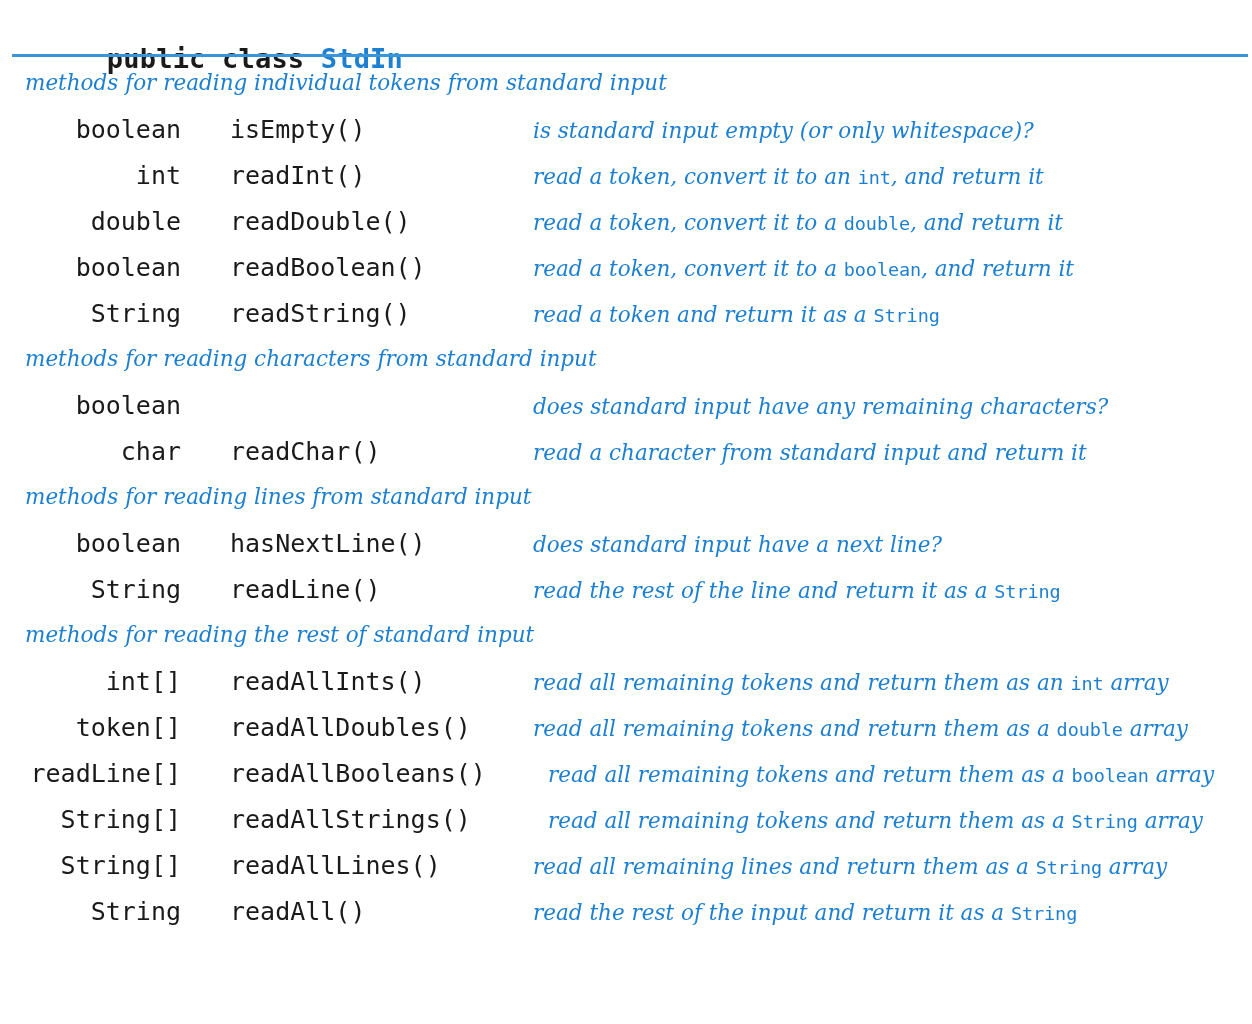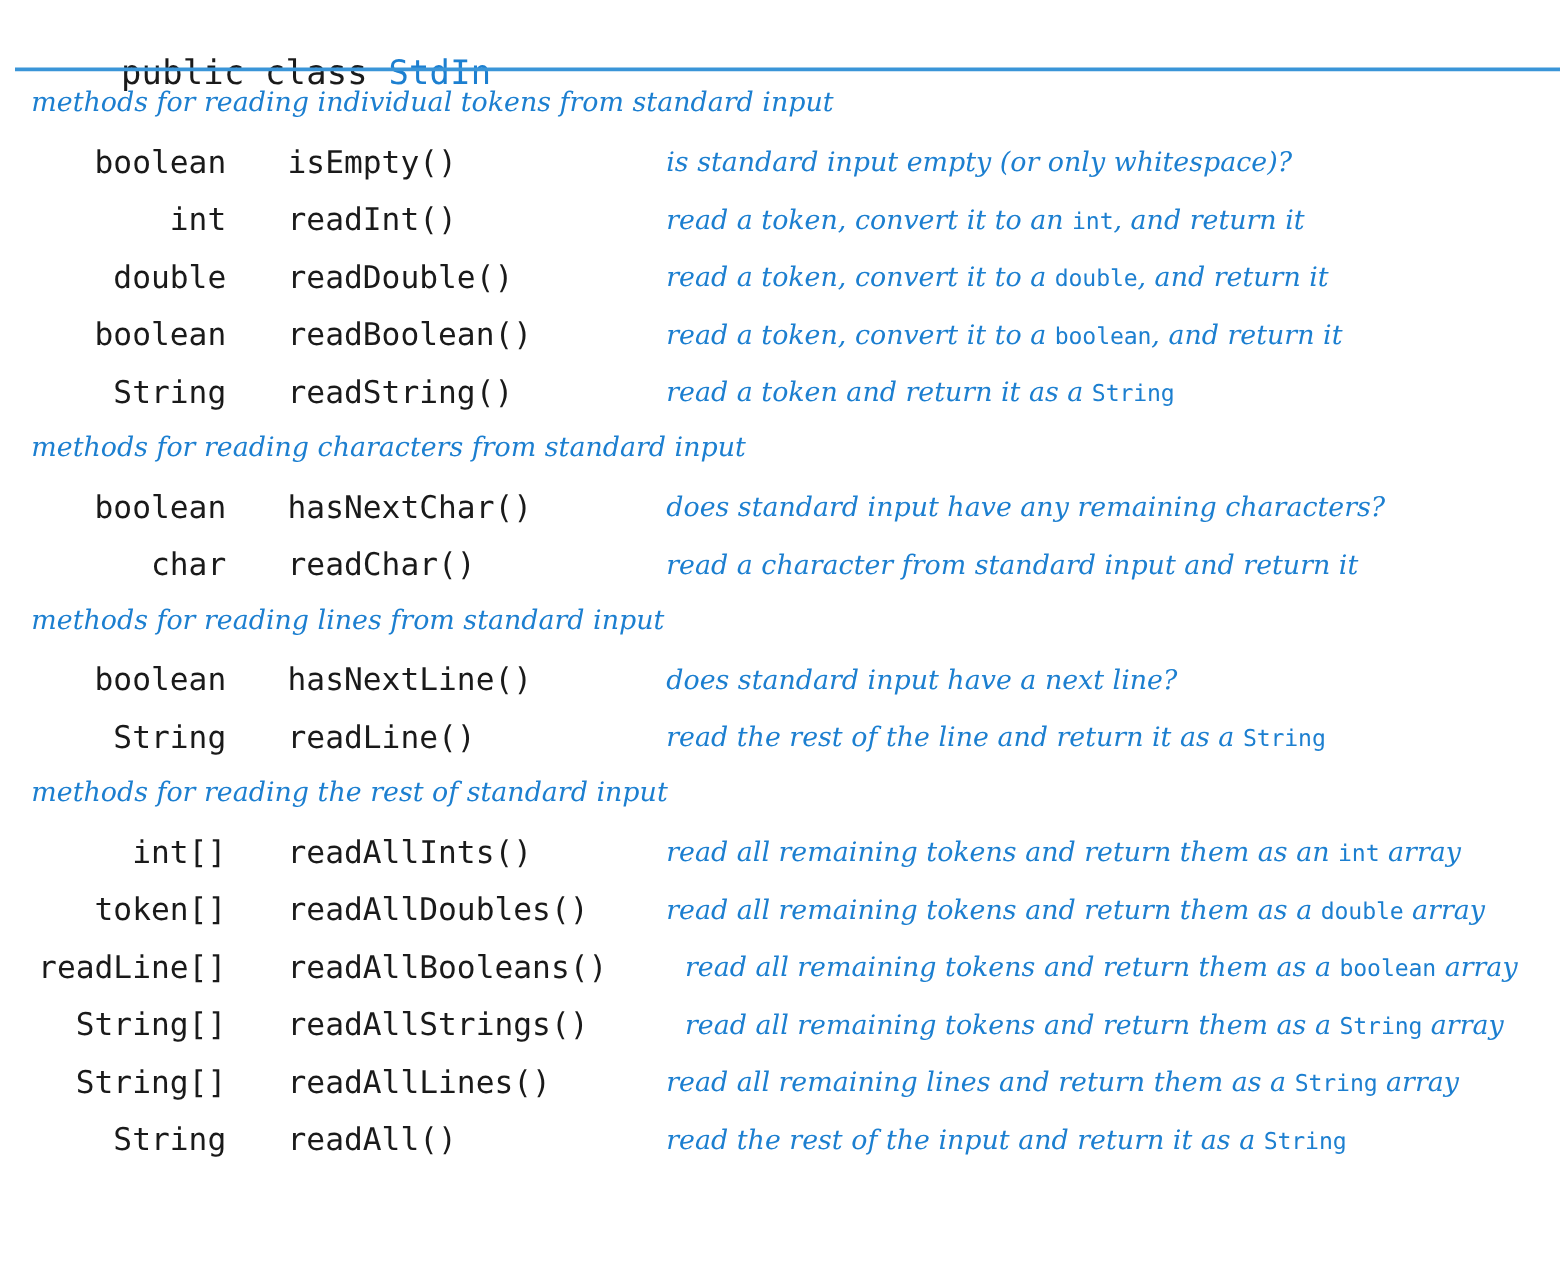--- a/index.html
+++ b/index.html
@@ -19,28 +19,29 @@
     position: relative;
     width: 1252px;
     height: 1024px;
     box-sizing: border-box;
     padding: 0;
   }
 
   
   .class-header {
     position: absolute;
-    left: 31px;
+    left: 41px;
     top: 2px;
     font-family: "DejaVu Sans Mono", monospace;
     font-size: 27px;
     letter-spacing: 0.2px;
     color: #1a1a1a;
     white-space: pre;
     line-height: 38px;
+    font-weight: bold;
   }
   .class-header .kw {
     color: #1a1a1a;
   }
   .class-header .cls {
     color: #1c7fd0;
   }
 
   .header-rule {
     position: absolute;
@@ -158,21 +159,20 @@
         <div class="desc">read a token, convert it to a <code>boolean</code>, and return it</div>
       </div>
       <div class="method-row">
         <div class="ret">String</div>
         <div class="sig">readString()</div>
         <div class="desc">read a token and return it as a <code>String</code></div>
       </div>
       <div class="section-head">methods for reading characters from standard input</div>
       <div class="method-row">
         <div class="ret">boolean</div>
-        <div class="sig">hasNextChar()</div>
         <div class="desc">does standard input have any remaining characters?</div>
       </div>
       <div class="method-row">
         <div class="ret">char</div>
         <div class="sig">readChar()</div>
         <div class="desc">read a character from standard input and return it</div>
       </div>
       <div class="section-head">methods for reading lines from standard input</div>
       <div class="method-row">
         <div class="ret">boolean</div>

